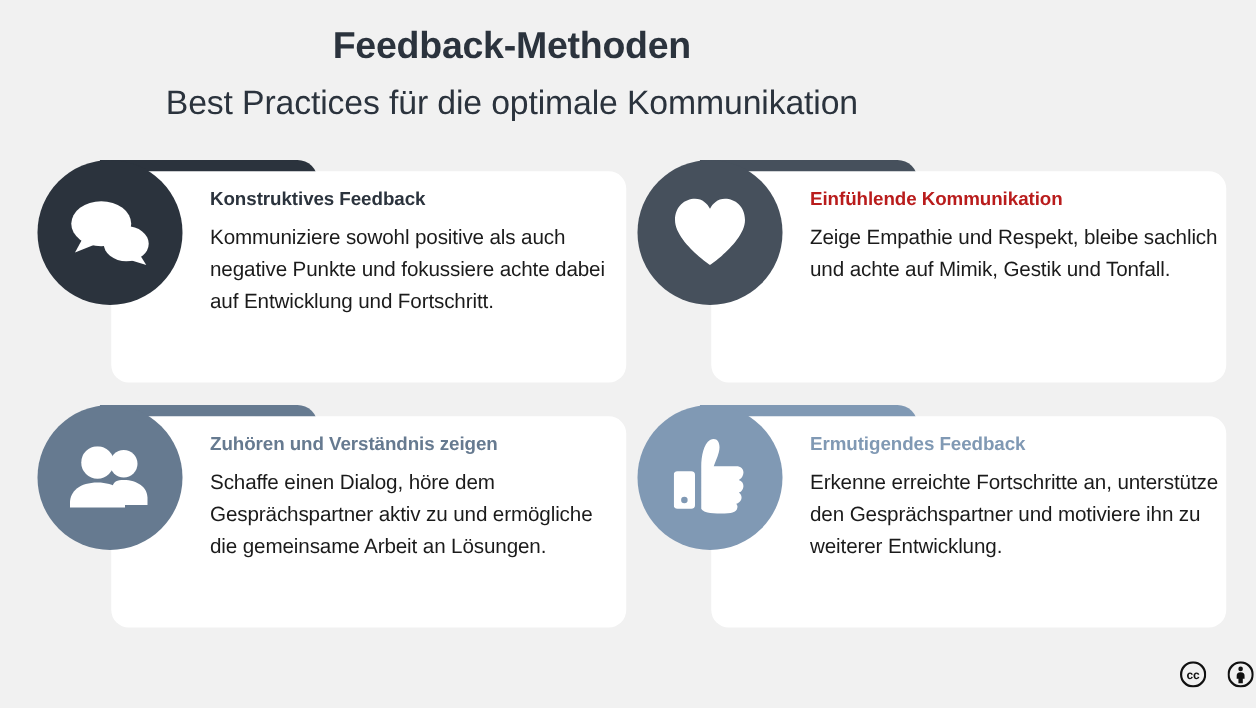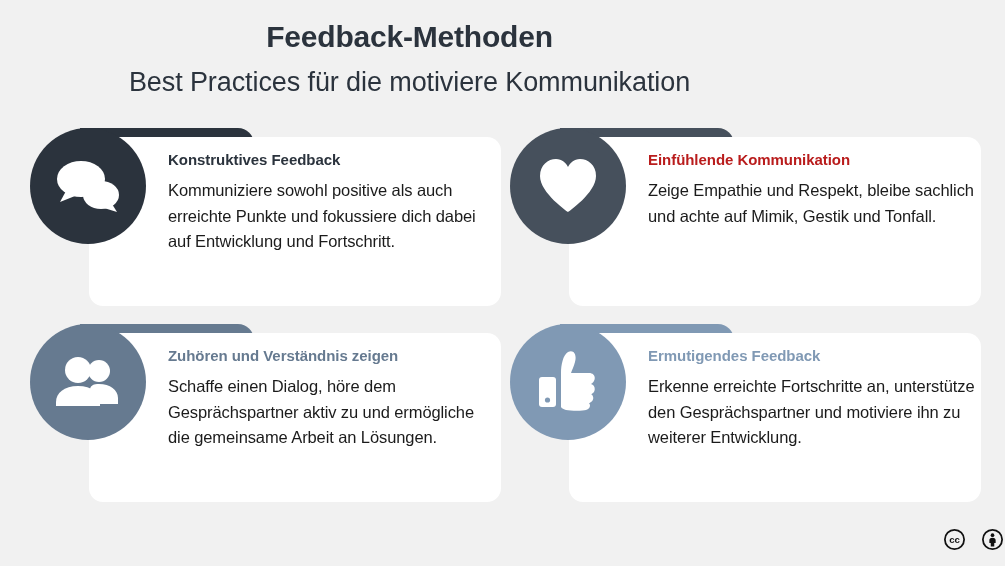--- a/index.html
+++ b/index.html
@@ -128,41 +128,41 @@
     gap: 17px;
     align-items: center;
   }
   .cc-badge svg { display: block; }
 </style>
 </head>
 <body style="background: rgb(241, 241, 241);">
 
 <div class="header">
   <h1 class="title">Feedback-Methoden</h1>
-  <h2 class="subtitle">Best Practices für die motiviere Kommunikation</h2>
+  <h2 class="subtitle">Best Practices für die optimale Kommunikation</h2>
 </div>
 
 <div class="grid">
 
   <div class="card card-c0">
     <div class="tab" style="background: rgb(43, 51, 61);"></div>
     <div class="panel"></div>
     <div class="circle" style="background: rgb(43, 51, 61);">
       <span>
         <svg width="64" height="58" viewBox="0 0 64 58" fill="#ffffff" aria-hidden="true">
           <ellipse cx="25" cy="22" rx="24" ry="18"></ellipse>
           <path d="M10 34 L4 45 L19 39 Z"></path>
           <ellipse cx="45" cy="38" rx="18" ry="14"></ellipse>
           <path d="M56 47 L61 55 L48 51 Z"></path>
         </svg>
       </span>
     </div>
     <div class="card-text">
       <p class="card-title" style="color: rgb(43, 51, 61);">Konstruktives Feedback</p>
-      <p class="card-body">Kommuniziere sowohl positive als auch erreichte Punkte und fokussiere dich dabei auf Entwicklung und Fortschritt.</p>
+      <p class="card-body">Kommuniziere sowohl positive als auch negative Punkte und fokussiere achte dabei auf Entwicklung und Fortschritt.</p>
     </div>
   </div>
 
   <div class="card card-c1">
     <div class="tab" style="background: rgb(70, 80, 92);"></div>
     <div class="panel"></div>
     <div class="circle" style="background: rgb(70, 80, 92);">
       <span>
         <svg width="60" height="56" viewBox="0 0 60 56" fill="#ffffff" aria-hidden="true">
           <path d="M30 54 C30 54 2 35 2 18 C2 7 10 1 18 1 C24 1 28 5 30 9 C32 5 36 1 42 1 C50 1 58 7 58 18 C58 35 30 54 30 54 Z"></path>

